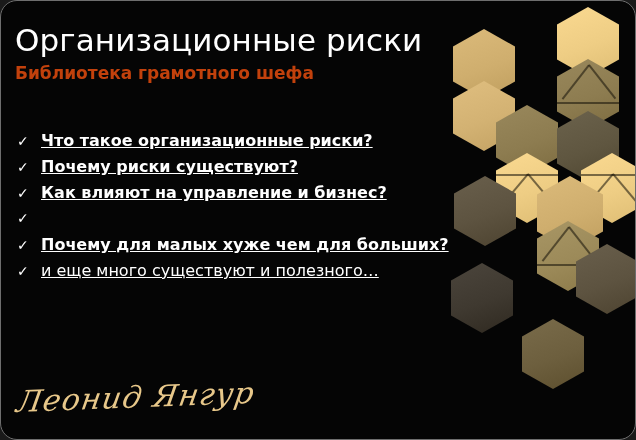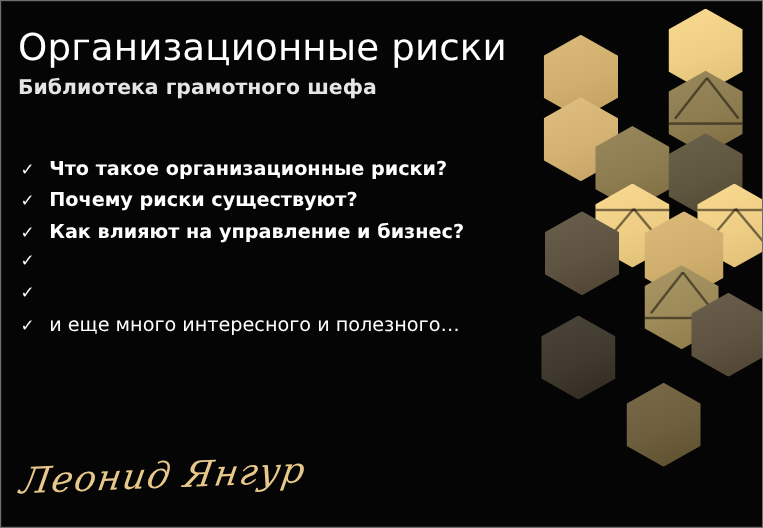--- a/index.html
+++ b/index.html
@@ -28,21 +28,21 @@
   }
   #title {
     color: #ffffff;
     font-size: 31px;
     font-weight: 400;
     line-height: 1.12;
     letter-spacing: 0.1px;
     white-space: nowrap;
   }
   #subtitle {
-    color: #e5e5e5;
+    color: #c2410c;
     font-size: 17px;
     font-weight: 700;
     line-height: 1.2;
     margin-top: 5px;
     white-space: nowrap;
   }
 
   #bullet-list {
     position: absolute;
     left: 16px;
@@ -64,20 +64,21 @@
     color: #ffffff;
     font-size: 14px;
     line-height: 1;
   }
   .bullet-text {
     color: #ffffff;
     font-size: 16px;
     font-weight: 700;
     line-height: 1;
     white-space: nowrap;
+    text-decoration: underline;
   }
   .bullet-row.light .bullet-text {
     font-weight: 400;
   }
 
   
   #signature {
     position: absolute;
     left: 16px;
     top: 383px;
@@ -105,21 +106,21 @@
     clip-path: polygon(50% 0%, 100% 25%, 100% 75%, 50% 100%, 0% 75%, 0% 25%);
   }
   .hex .seam {
     position: absolute;
     background: rgba(20, 16, 8, 0.55);
   }
 </style>
 </head>
 <body>
 
-<div id="slide" style="background: rgb(5, 5, 5); border-color: rgb(110, 110, 110); width: 636px; height: 440px;">
+<div id="slide" style="background: rgb(5, 5, 5); border-color: rgb(110, 110, 110); width: 636px; height: 440px; border-radius: 17px;">
 
   <div id="hex-layer">
       <div class="hex" style="left: 556px; top: 6px; width: 62px; height: 70px; background: linear-gradient(160deg, rgb(250, 217, 144) 0%, rgb(238, 205, 132) 55%, rgb(222, 189, 116) 100%);"></div>
       <div class="hex" style="left: 452px; top: 28px; width: 62px; height: 70px; background: linear-gradient(160deg, rgb(219, 186, 122) 0%, rgb(207, 174, 110) 55%, rgb(191, 158, 94) 100%);"></div>
       <div class="hex" style="left: 556px; top: 58px; width: 62px; height: 70px; background: linear-gradient(160deg, rgb(153, 136, 92) 0%, rgb(141, 124, 80) 55%, rgb(125, 108, 64) 100%);">
         <div class="seam" style="left: 50%; top: 8%; width: 1.5px; height: 62%; transform-origin: center top; transform: rotate(38deg);"></div>
         <div class="seam" style="left: 50%; top: 8%; width: 1.5px; height: 62%; transform-origin: center top; transform: rotate(-38deg);"></div>
         <div class="seam" style="left: 0px; top: 62%; width: 100%; height: 1.5px;"></div>
       </div>
       <div class="hex" style="left: 452px; top: 80px; width: 62px; height: 70px; background: linear-gradient(160deg, rgb(223, 190, 127) 0%, rgb(211, 178, 115) 55%, rgb(195, 162, 99) 100%);"></div>
@@ -163,22 +164,23 @@
       </li>
       <li class="bullet-row">
         <span class="check-icon">✓</span>
         <span class="bullet-text">Как влияют на управление и бизнес?</span>
       </li>
       <li class="bullet-row">
         <span class="check-icon">✓</span>
       </li>
       <li class="bullet-row">
         <span class="check-icon">✓</span>
+        <span class="bullet-text">Почему для малых хуже чем для больших?</span>
       </li>
       <li class="bullet-row light">
         <span class="check-icon">✓</span>
-        <span class="bullet-text">и еще много интересного и полезного…</span>
+        <span class="bullet-text">и еще много существуют и полезного…</span>
       </li>
     </ul>
 
   <div id="signature" style="color: rgb(232, 200, 138);">Леонид Янгур</div>
 
 </div>
 
 </body></html>

